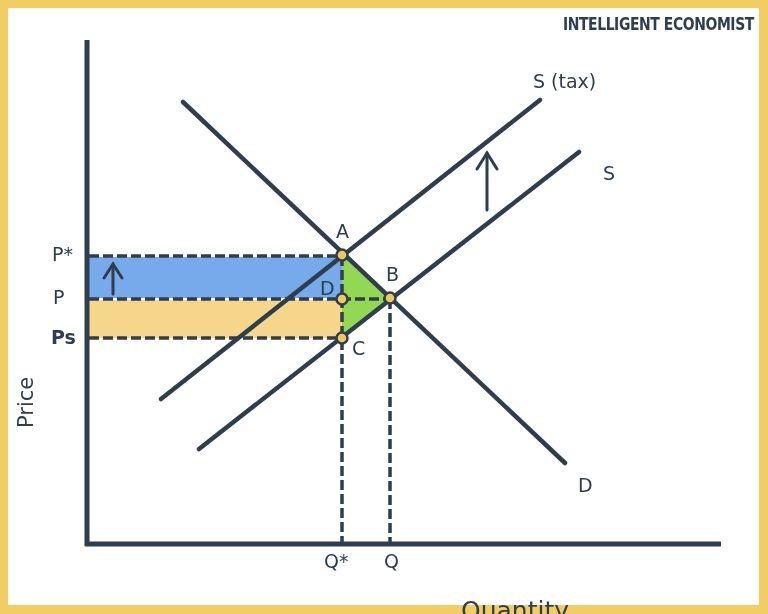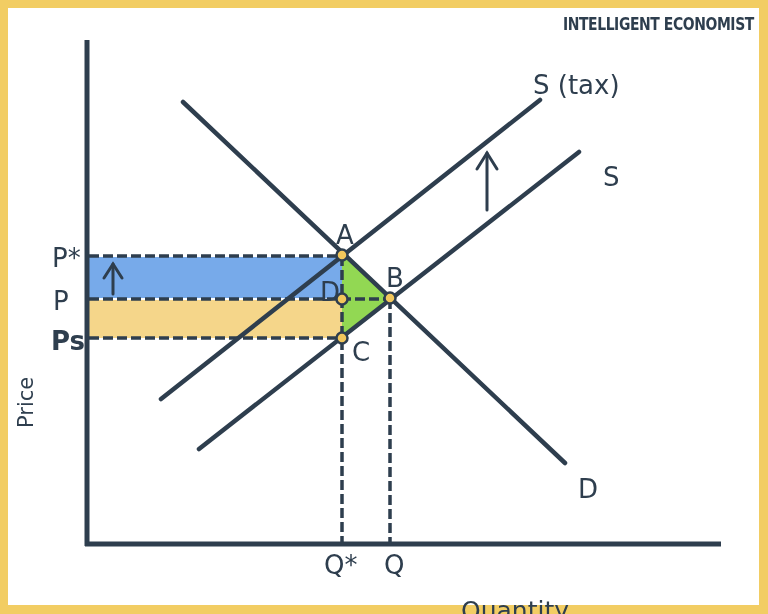--- a/index.html
+++ b/index.html
@@ -1,20 +1,20 @@
 <!DOCTYPE html>
 <html><head>
 <meta charset="utf-8">
 <style>
   html, body { margin: 0; padding: 0; }
   body { width: 768px; height: 614px; background: #f2cd63; position: relative; overflow: hidden; font-family: "Liberation Sans", sans-serif; }
   .frame { position: absolute; left: 8px; top: 8px; width: 751px; height: 597px; background: #ffffff; }
   svg { position: absolute; left: 0; top: 0; }
   .brand { position: absolute; top: 14px; right: 14px; font-family: "DejaVu Sans", sans-serif; font-weight: bold; font-size: 17px; color: #2e3e4e; letter-spacing: -0.5px; transform: scaleX(0.82); transform-origin: right center; }
-  .lbl { position: absolute; color: #2e3e4e; font-family: "DejaVu Sans", sans-serif; font-size: 26px; line-height: 1; white-space: nowrap; }
+  .lbl { position: absolute; color: #2e3e4e; font-family: "DejaVu Sans", sans-serif; font-size: 19px; line-height: 1; white-space: nowrap; }
   .ylabel { position: absolute; left: 12px; top: 400px; transform: rotate(-90deg); transform-origin: left top; }
 </style>
 </head>
 <body>
 
 <div class="frame"></div>
 
 <svg width="768" height="614" viewBox="0 0 768 614">
 
   <rect x="89" y="257" width="253" height="41" fill="#77aaea"></rect>

